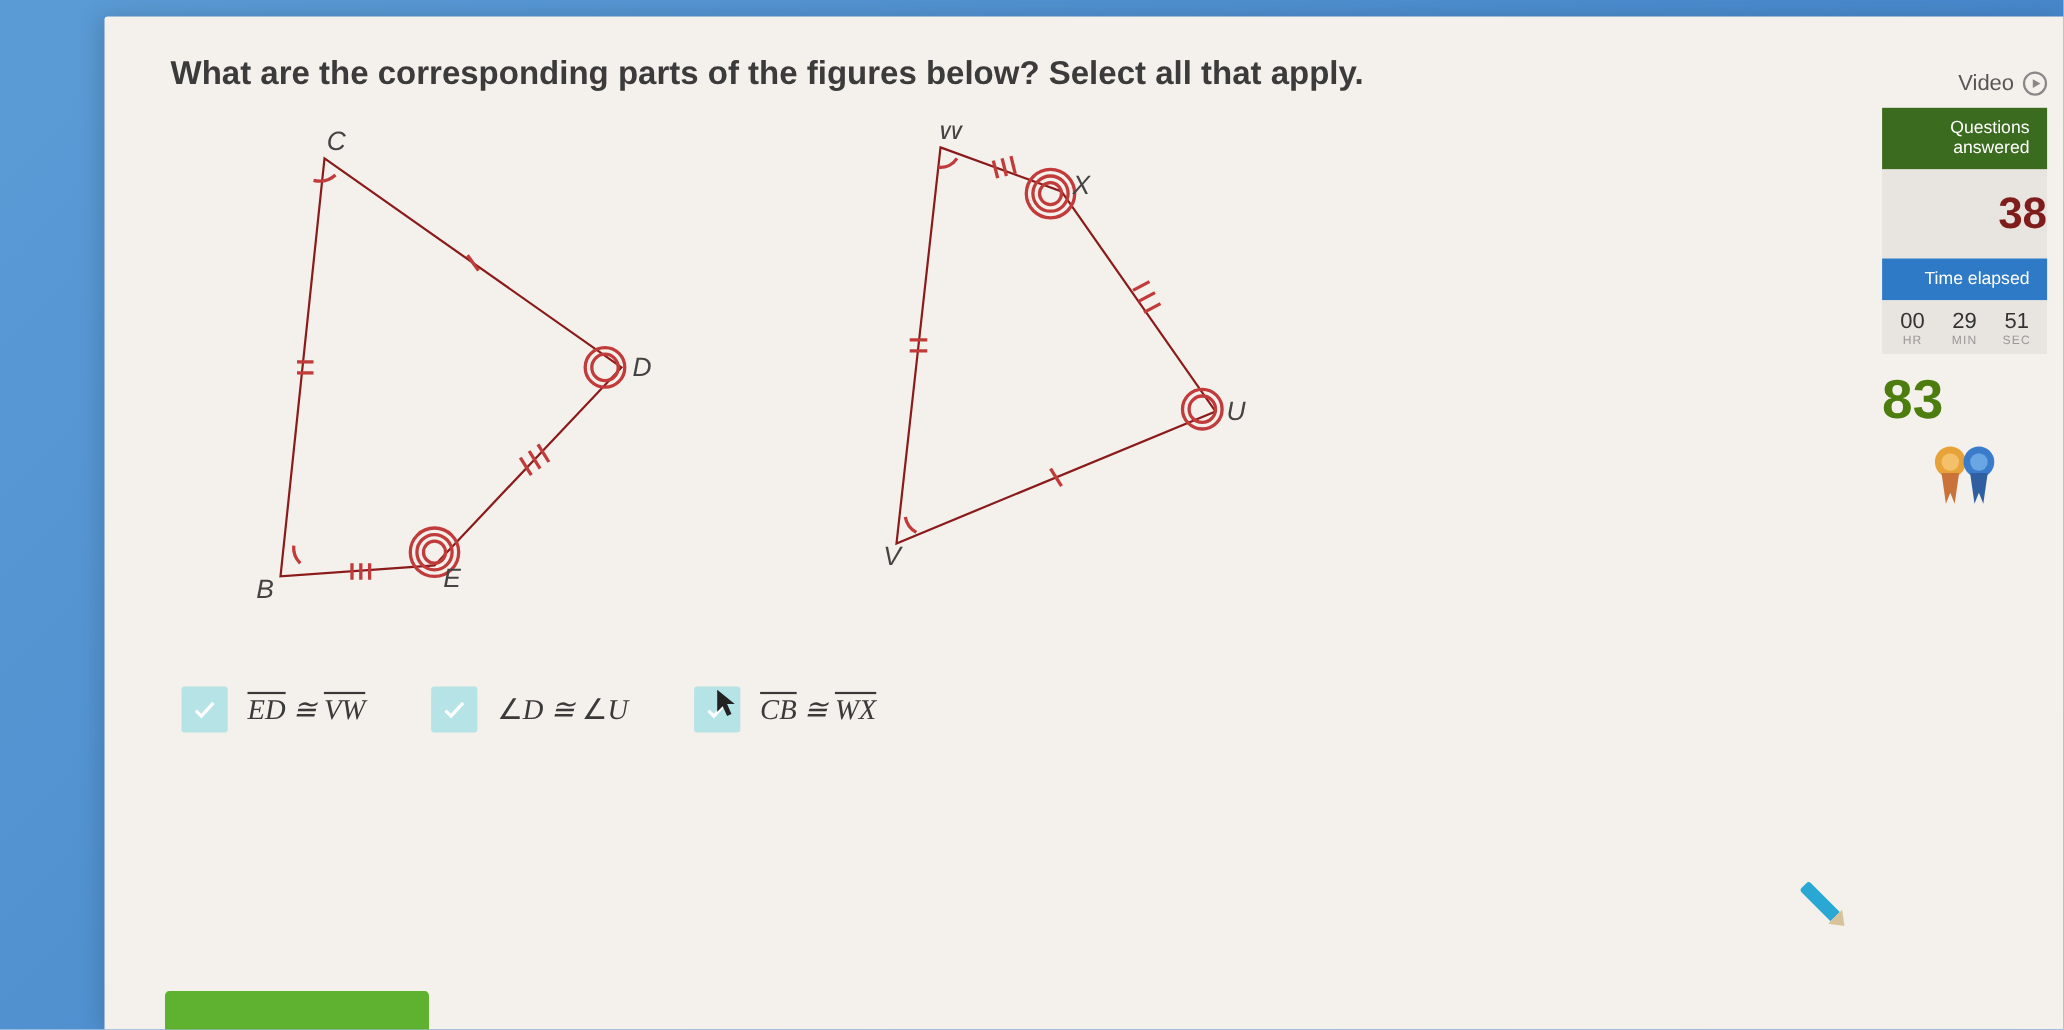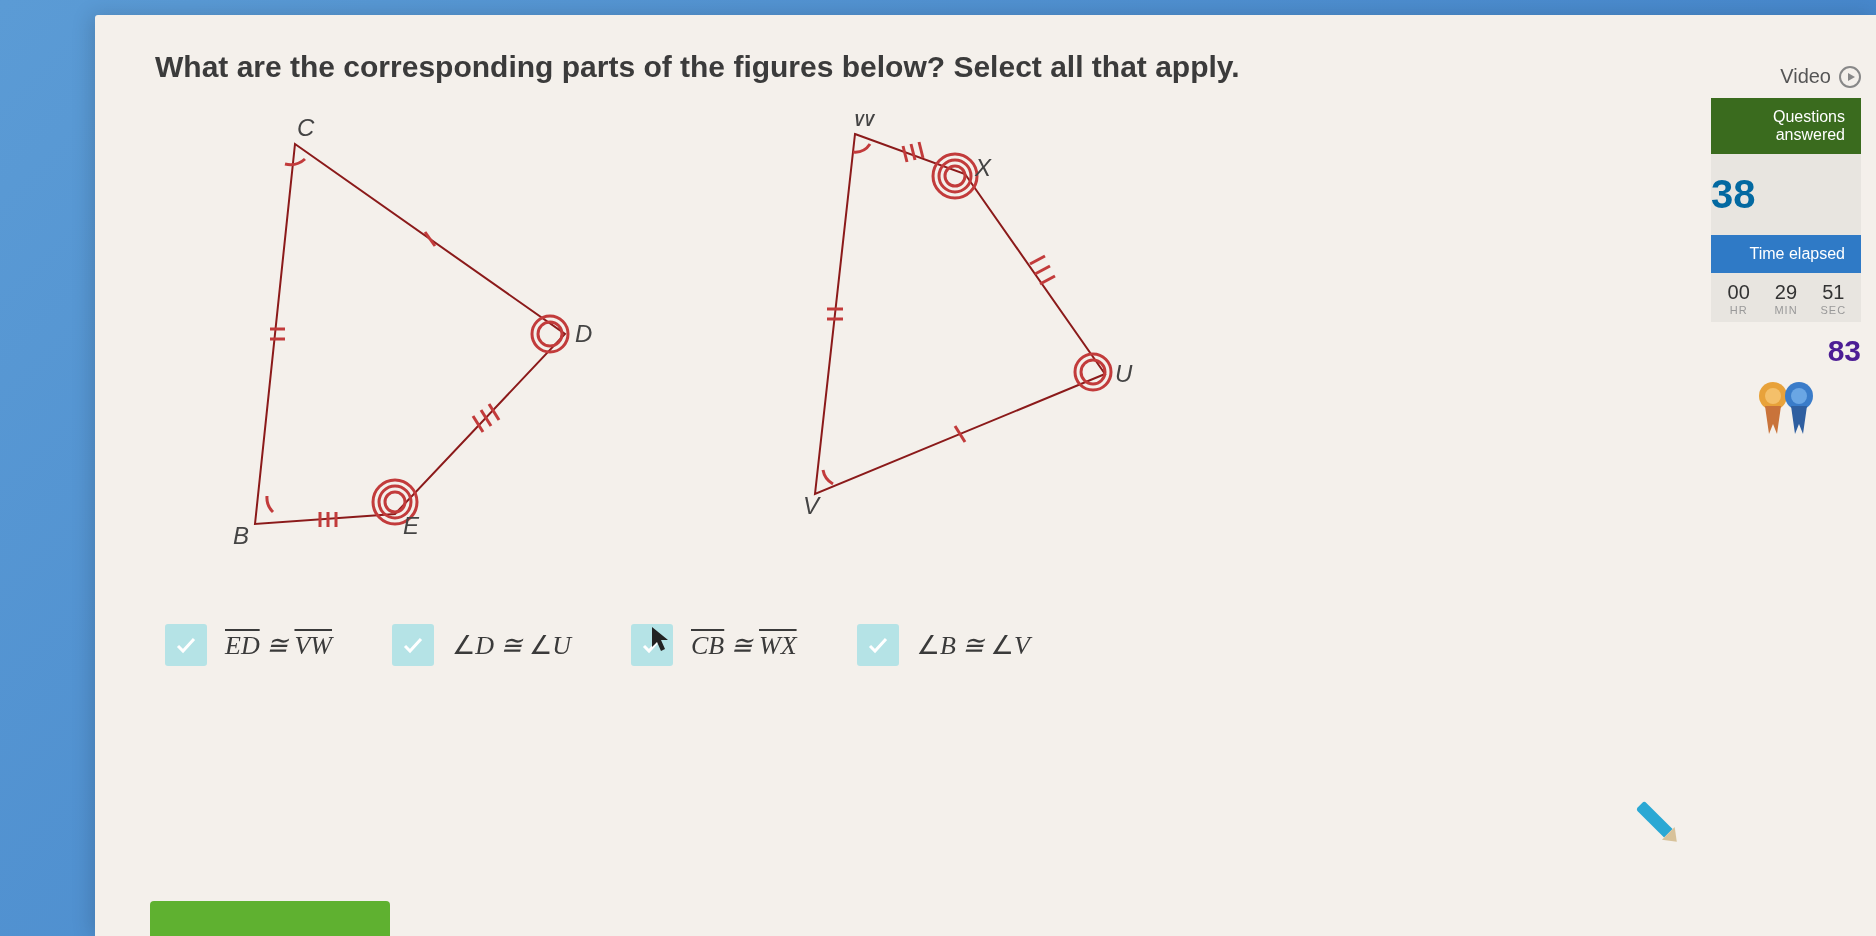--- a/index.html
+++ b/index.html
@@ -76,49 +76,49 @@
   width: 165px;
   padding: 50px 15px 20px 0;
   display: flex;
   flex-direction: column;
   align-items: stretch;
   gap: 0;
 }
 .video-row {
   display: flex;
   justify-content: flex-end;
-  align-items: flex-end;
+  align-items: flex-start;
   gap: 8px;
   font-size: 20px;
   color: #555;
   margin-bottom: 10px;
   cursor: pointer;
 }
 .video-row .vicon {
   width: 22px; height: 22px; border: 2px solid #888; border-radius: 50%;
   display: inline-flex; align-items: center; justify-content: center;
 }
 .video-row .vicon::after {
   content: ""; border-left: 7px solid #888; border-top: 4px solid transparent; border-bottom: 4px solid transparent; margin-left: 2px;
 }
 .panel-label { color: #fff; text-align: right; font-size: 16px; padding: 10px 16px; }
 .panel-green { background: #3a6b1e; }
 .panel-blue  { background: #2f7ac6; }
 .panel-orange{ background: #cc582f; }
-.panel-value { background: #e8e5e0; text-align: left; font-size: 40px; font-weight: bold; color: #0369a1; padding: 18px 0; }
+.panel-value { background: #e8e5e0; text-align: right; font-size: 40px; font-weight: bold; color: #7f1d1d; padding: 18px 0; }
 .time-grid {
   background: #e8e5e0;
   display: grid;
   grid-template-columns: 1fr 1fr 1fr;
   text-align: center;
   padding: 8px 4px 6px 4px;
 }
 .time-grid .tv { font-size: 20px; font-weight: normal; color: #333; }
 .time-grid .tl { font-size: 11px; color: #999; letter-spacing: 1px; }
-.score-val { background: #f4f0eb; text-align: right; font-size: 30px; font-weight: bold; color: #4c1d95; padding: 12px 0 4px 0; }
+.score-val { background: #f4f0eb; text-align: left; font-size: 50px; font-weight: bold; color: #4d7c0f; padding: 12px 0 4px 0; }
 .ribbons { text-align: center; padding: 4px 0 10px 0; }
 .ribbons svg { display: inline-block; }
 .pencil {
   position: absolute;
   right: 30px;
   bottom: 90px;
   width: 48px; height: 48px;
   transform: rotate(45deg);
   cursor: pointer;
 }
@@ -247,30 +247,20 @@
         <div class="check">
           <svg viewBox="0 0 24 24">
               <polyline points="4,13 9,18 20,6" fill="none" stroke="#fff" stroke-width="3"></polyline>
             </svg>
         </div>
         <span class="ans-label">
           <span class="overline">CB</span><span> ≅ </span><span class="overline">WX</span>
         </span>
       </div>
 
-      <div class="ans">
-        <div class="check">
-          <svg viewBox="0 0 24 24">
-              <polyline points="4,13 9,18 20,6" fill="none" stroke="#fff" stroke-width="3"></polyline>
-            </svg>
-        </div>
-        <span class="ans-label">
-          <span class="angle">∠</span><span>B</span><span> ≅ </span><span class="angle">∠</span><span>V</span>
-        </span>
-      </div>
 
     </div>
 
     <div class="pencil">
       <div class="body"></div>
         <div class="tip"></div>
     </div>
 
     <div class="green-tab"></div>
 

